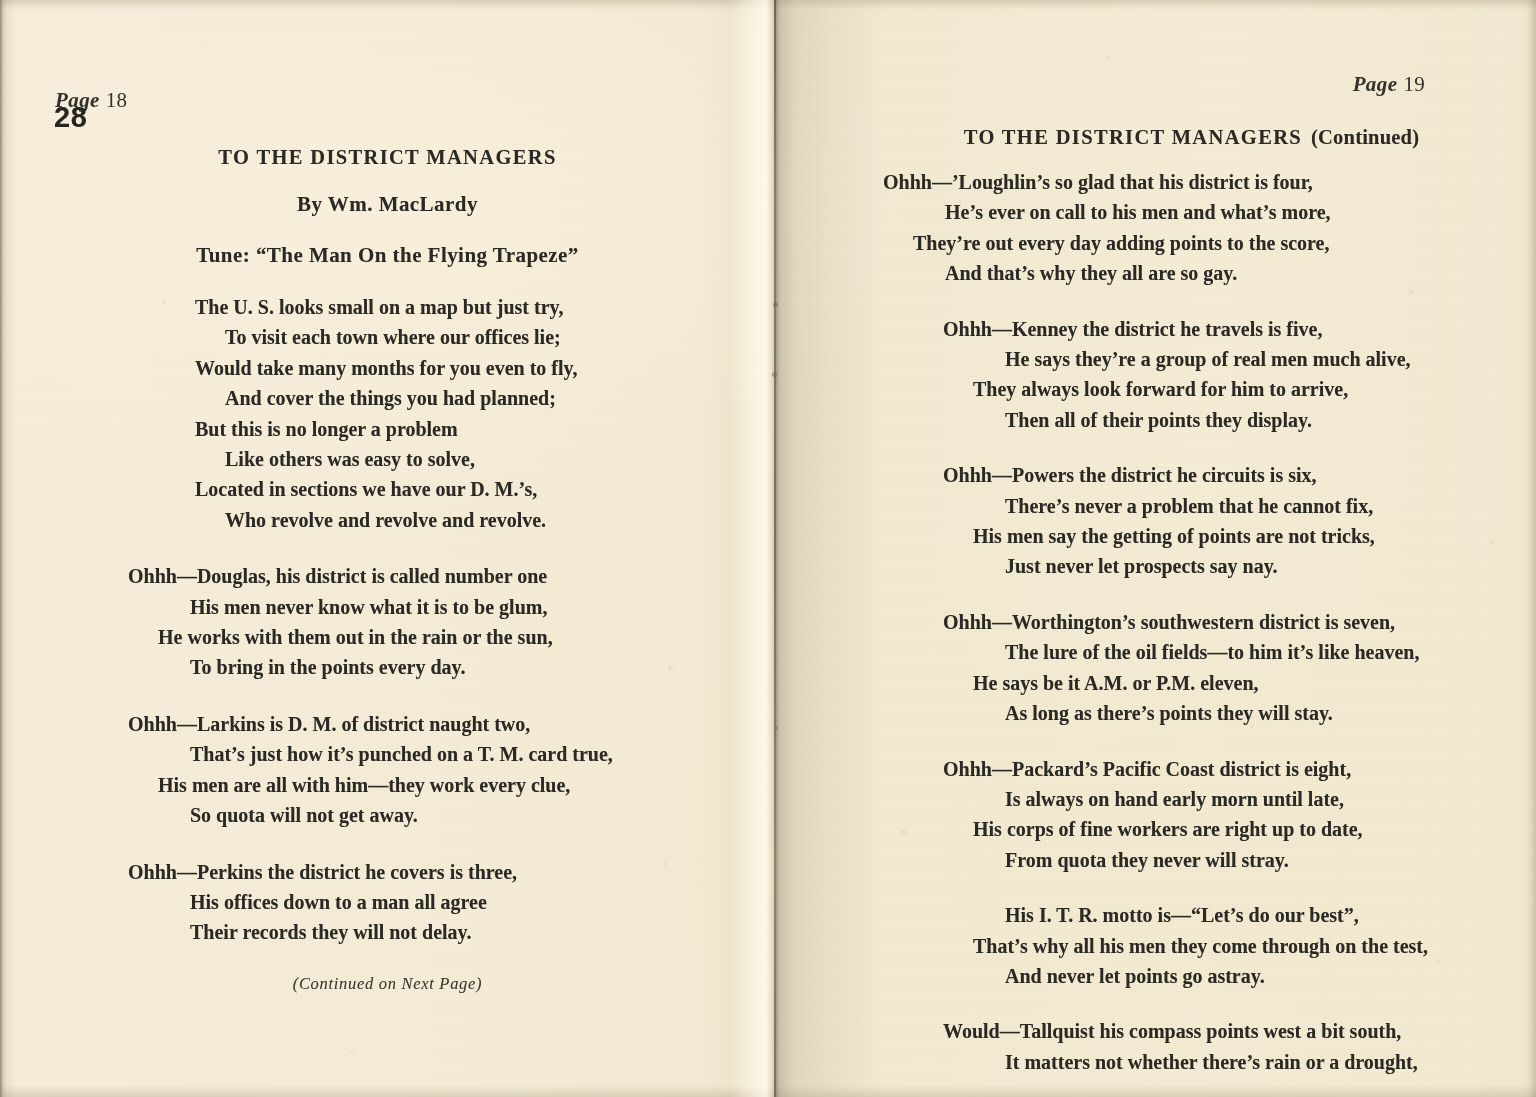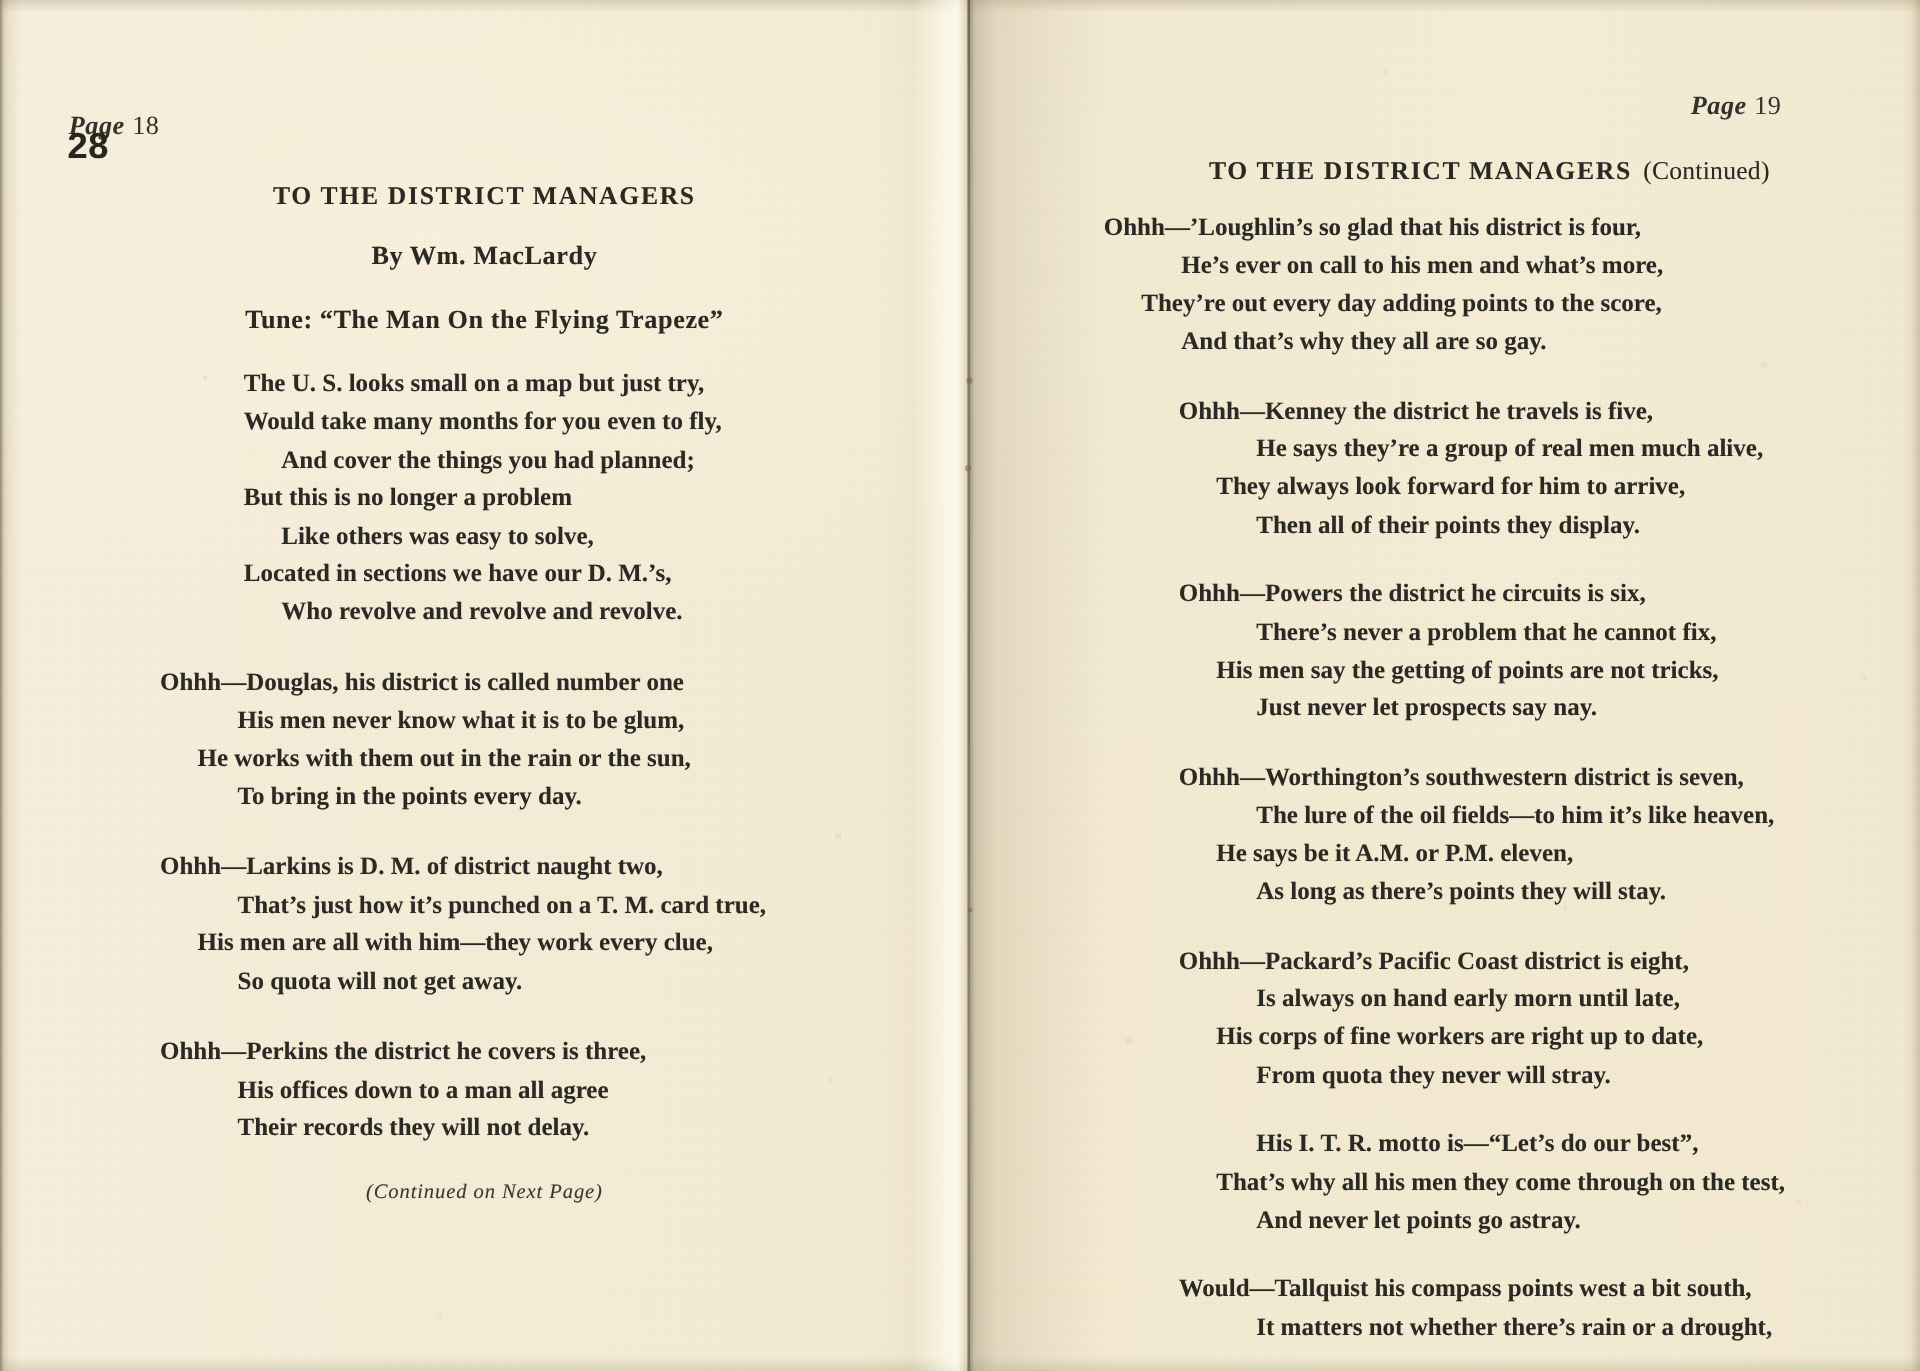--- a/index.html
+++ b/index.html
@@ -147,21 +147,21 @@
   .doc-title {
     text-align: center;
     font-size: 20.5px;
     font-weight: 700;
     letter-spacing: 1.35px;
     color: #2a2924;
     white-space: nowrap;
   }
   .doc-title .cont {
     letter-spacing: .2px;
-    font-weight: 400;
+    font-weight: 700;
   }
   .byline, .tune {
     text-align: center;
     font-size: 21px;
     font-weight: 700;
     letter-spacing: .45px;
     color: #2a2924;
   }
 
   .stanza {
@@ -211,20 +211,21 @@
     <div class="col col-left">
       <div class="doc-title inkish" style="margin-top:146px;">TO THE DISTRICT MANAGERS</div>
 
       <div class="byline inkish" style="margin-top:23px;">By Wm. MacLardy</div>
 
       <div class="tune inkish" style="margin-top:26px;">Tune: “The Man On the Flying Trapeze”</div>
 
       <div id="left-stanzas">
           <div class="stanza inkish" style="margin-top: 24px; padding-left: 195px;">
             <span class="ln i0">The U. S. looks small on a map but just try,</span>
+            <span class="ln i1">To visit each town where our offices lie;</span>
             <span class="ln i0">Would take many months for you even to fly,</span>
             <span class="ln i1">And cover the things you had planned;</span>
             <span class="ln i0">But this is no longer a problem</span>
             <span class="ln i1">Like others was easy to solve,</span>
             <span class="ln i0">Located in sections we have our D. M.’s,</span>
             <span class="ln i1">Who revolve and revolve and revolve.</span>
           </div>
           <div class="stanza inkish" style="margin-top: 26px; padding-left: 128px;">
             <span class="ln i0">Ohhh—Douglas, his district is called number one</span>
             <span class="ln i2">His men never know what it is to be glum,</span>

